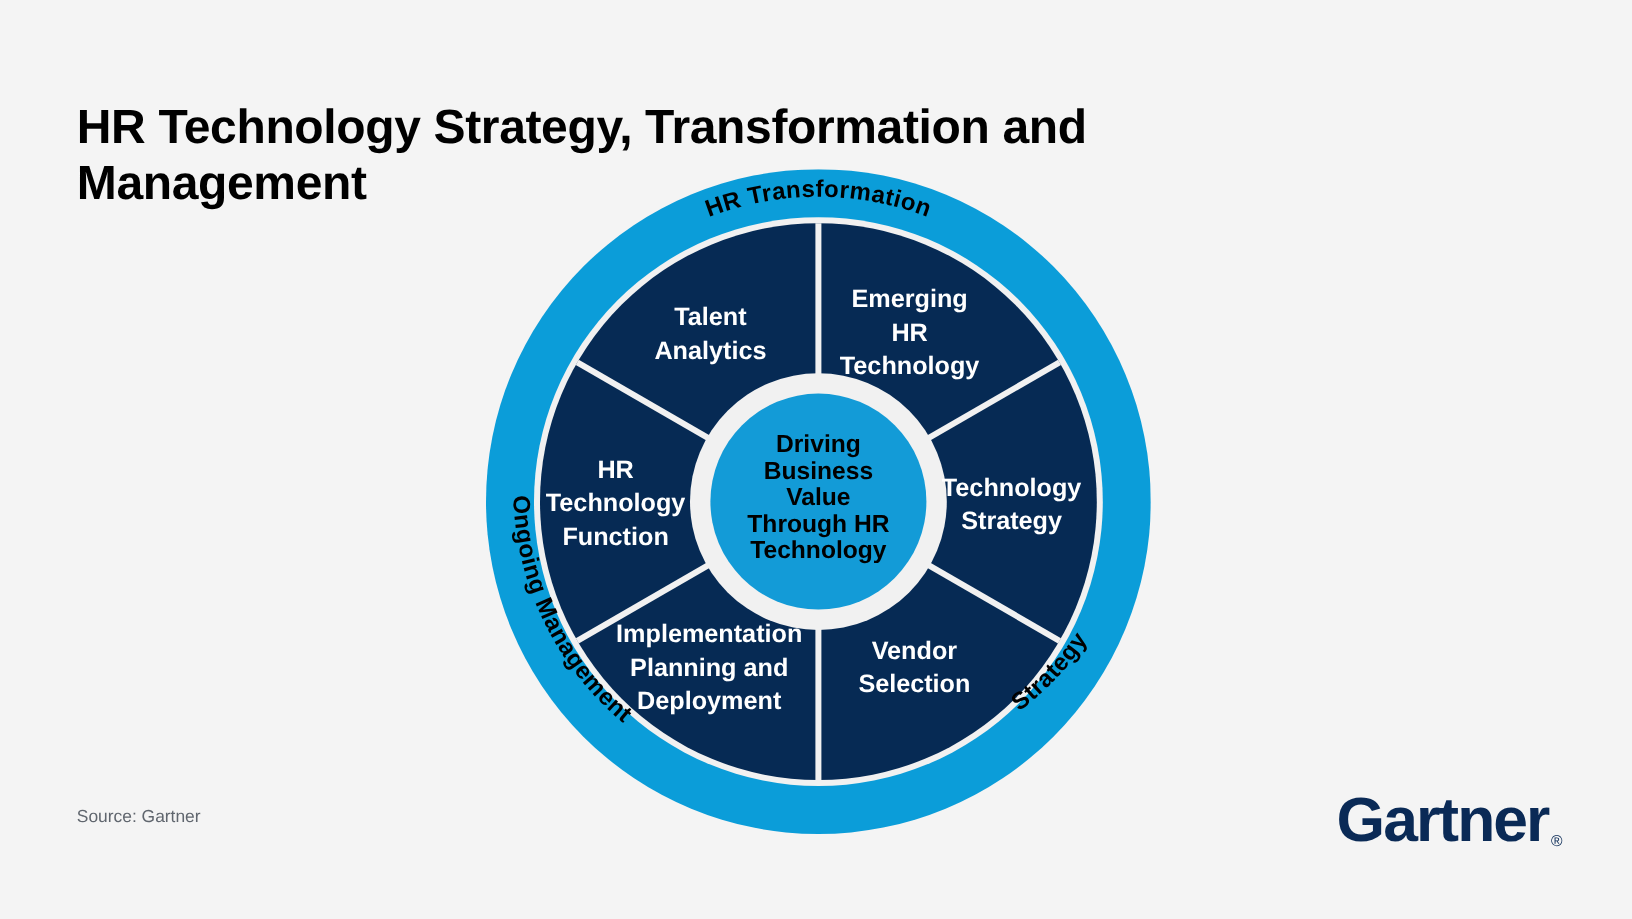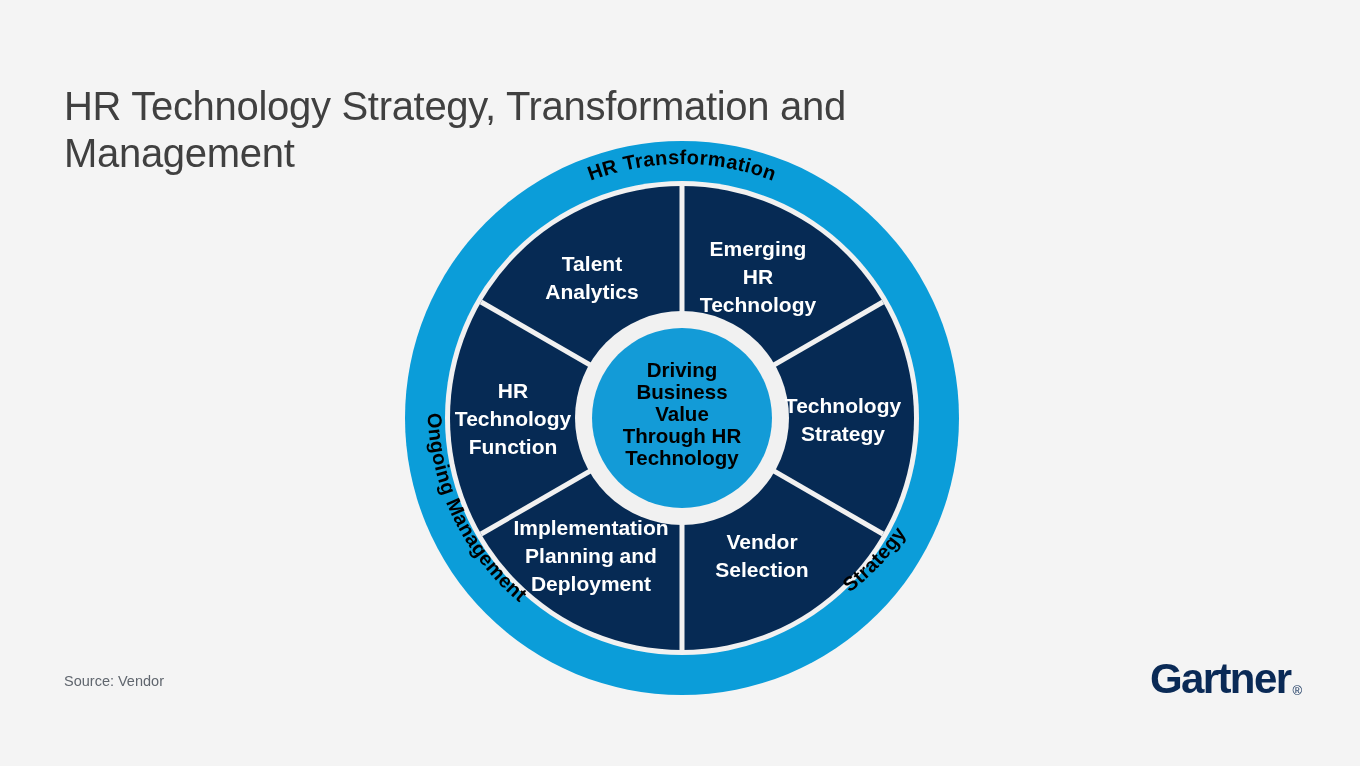--- a/index.html
+++ b/index.html
@@ -16,22 +16,22 @@
   }
 
   
   #page-title {
     position: absolute;
     left: 64px;
     top: 56px;
     width: 900px;
     font-size: 40px;
     line-height: 1.18;
-    font-weight: normal;
-    color: #404040;
+    font-weight: bold;
+    color: #000000;
     letter-spacing: -0.3px;
   }
 
   
   #wheel-figure {
     position: absolute;
     left: 405px;
     top: 141px;
     width: 554px;
     height: 554px;
@@ -78,21 +78,21 @@
   
   #brand-logo {
     position: absolute;
     right: 58px;
     top: 658px;
     display: flex;
     align-items: flex-end;
     color: #0a2a56;
   }
   #brand-logo .word {
-    font-size: 42px;
+    font-size: 52px;
     font-weight: bold;
     letter-spacing: -1.6px;
     line-height: 1;
     font-family: "Liberation Sans", sans-serif;
   }
   #brand-logo .reg {
     font-size: 13px;
     line-height: 1;
     margin-left: 2px;
     margin-bottom: 3px;
@@ -181,19 +181,19 @@
       <textPath href="#arc-strategy" startOffset="50%" text-anchor="middle" dy="-9">Strategy</textPath>
     </text>
 
     <text class="ring-label">
       <textPath href="#arc-ongoing" startOffset="50%" text-anchor="middle" dy="-9">Ongoing Management</textPath>
     </text>
   </svg>
 </div>
 
 <div id="footer-source">
-  <div>Source: Vendor</div>
+  <div>Source: Gartner</div>
 </div>
 
 <div id="brand-logo">
   <span class="word">Gartner</span>
   <span class="reg">®</span>
 </div>
 
 </body></html>

